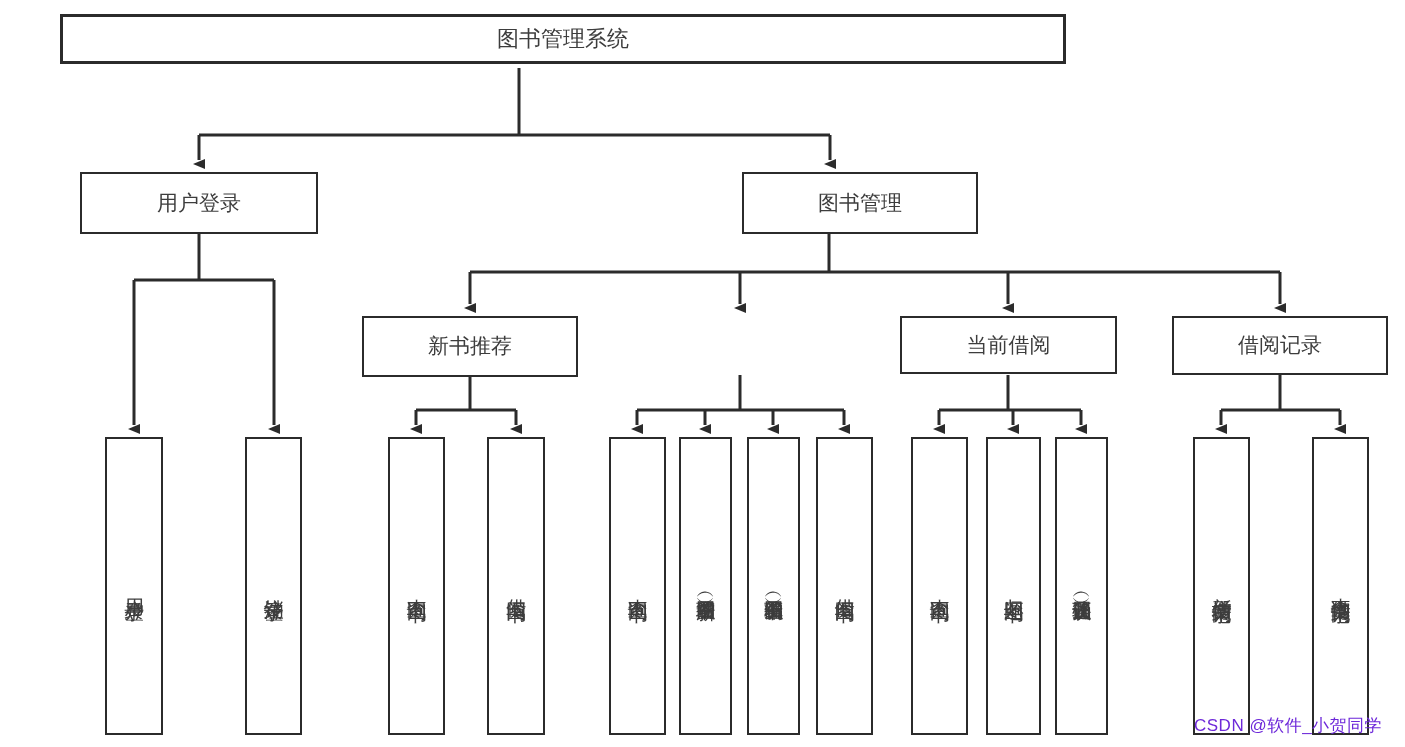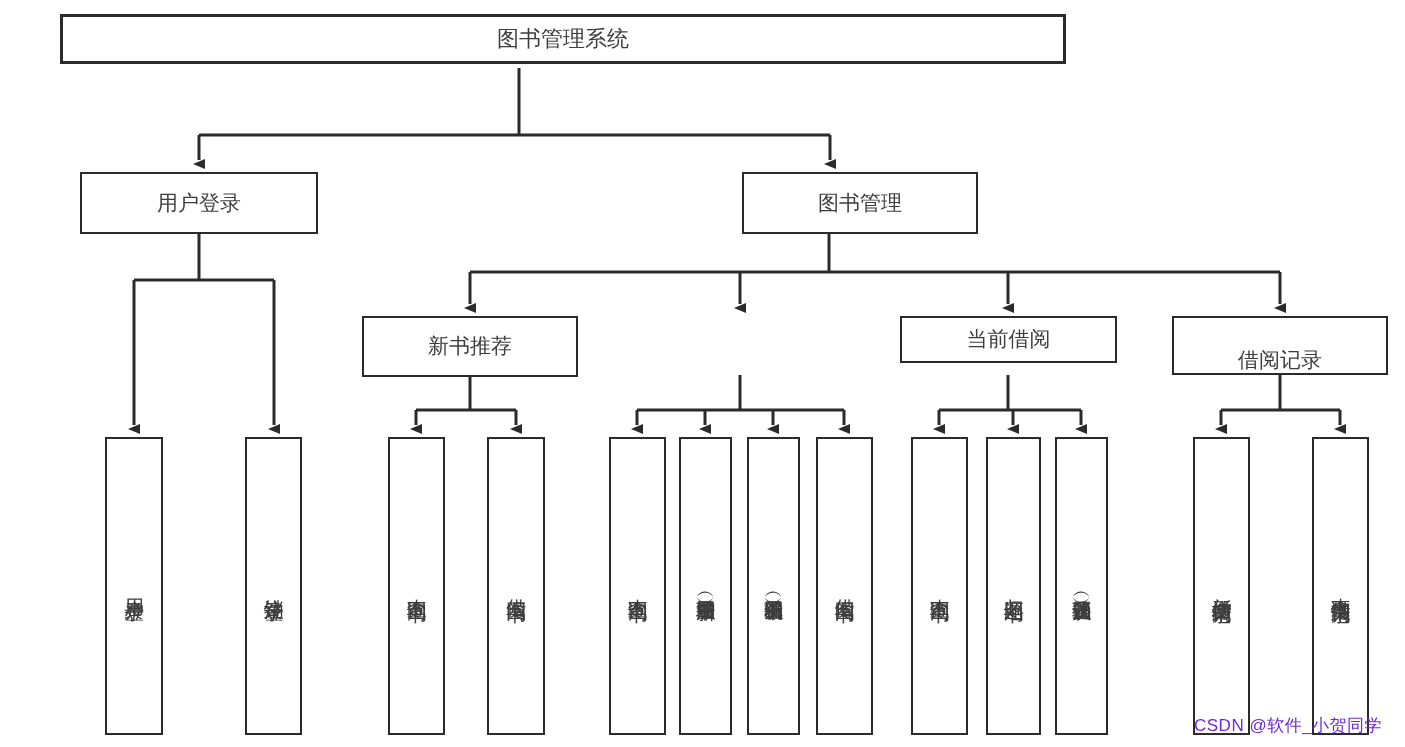--- a/index.html
+++ b/index.html
@@ -131,24 +131,24 @@
   <div class="node h" style="left: 80px; top: 172px; width: 238px; height: 62px;">
     <span>用户登录</span>
   </div>
   <div class="node h" style="left: 711px; top: 172px; width: 236px; height: 62px; margin-left: 31px;">
     <span>图书管理</span>
   </div>
 
   <div class="node h" style="left: 362px; top: 316px; width: 216px; height: 61px;">
     <span>新书推荐</span>
   </div>
-  <div class="node h" style="left: 900px; top: 316px; width: 217px; height: 47px;">
+  <div class="node h" style="left: 900px; top: 316px; width: 217px; height: 58px;">
     <span>当前借阅</span>
   </div>
-  <div class="node h" style="left: 1172px; top: 316px; width: 216px; height: 59px; align-items: flex-end;">
+  <div class="node h" style="left: 1172px; top: 316px; width: 216px; height: 59px;">
     <span>借阅记录</span>
   </div>
 
   <div class="node v" style="left: 105px; top: 437px; width: 58px; height: 298px;">
     <span>用户登录</span>
   </div>
   <div class="node v" style="left: 245px; top: 437px; width: 57px; height: 298px;">
     <span>注销登录</span>
   </div>
   <div class="node v" style="left: 388px; top: 437px; width: 57px; height: 298px;">

